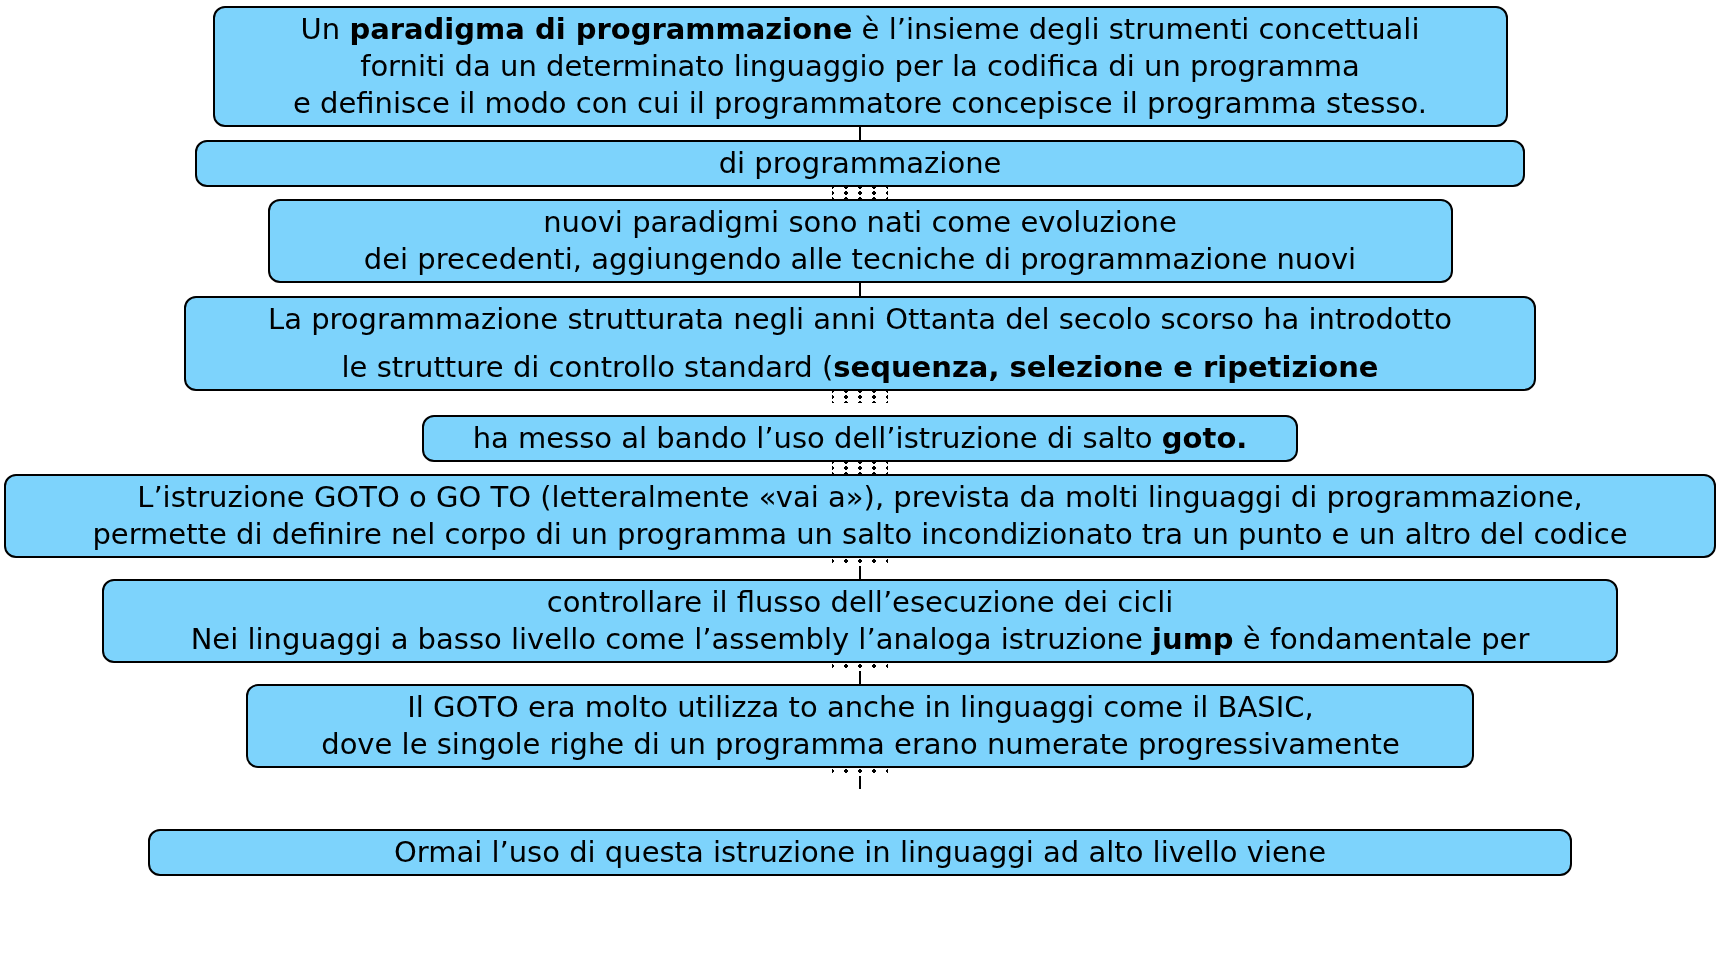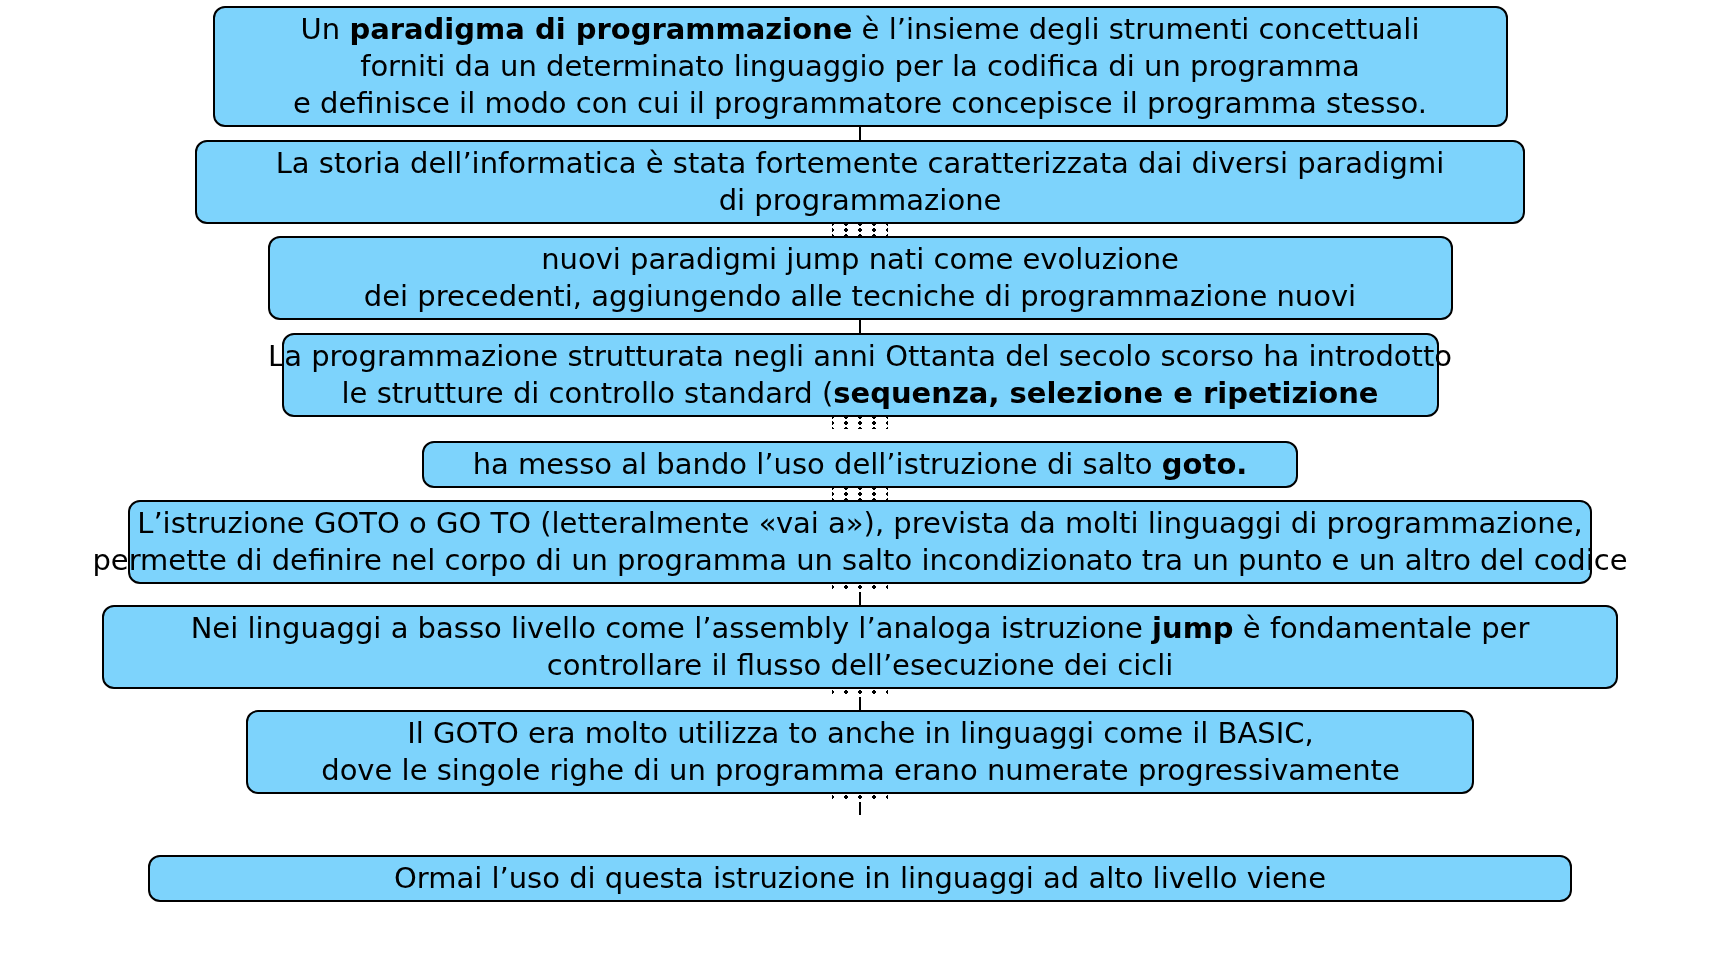--- a/index.html
+++ b/index.html
@@ -14,23 +14,23 @@
   .node{
     border:2px solid #000;border-radius:12px;box-sizing:border-box;
     padding:3px 10px;display:flex;flex-direction:column;justify-content:center;align-items:center;
     font-size:29px;line-height:37px;background:#7dd3fc;
   }
   .tline{white-space:nowrap;text-align:center;}
   .b{font-weight:bold;}
   .n1{width:1295px;}
   .n2{width:1330px;}
   .n3{width:1185px;}
-  .n4{width:1157px;}
+  .n4{width:1352px;gap:11px;}
   .n5{width:876px;margin-top:12px;}
-  .n6{width:1464px;}
+  .n6{width:1712px;}
   .n7{width:1516px;}
   .n8{width:1228px;padding-left:11px;}
   .n9{width:1424px;margin-top:40px;}
   .conn{flex:none;}
   .conn[data-type="solid"]{width:2px;height:13px;background:#000;}
   .conn[data-type="dotted"]{
     width:56px;height:12px;
     background-image:radial-gradient(circle,#000 1.6px,transparent 1.9px);
     background-size:14px 6px;background-position:center;
   }
@@ -49,27 +49,26 @@
 
 <main class="canvas">
   <div class="node n1">
       <div class="tline"><span>Un </span><span class="b">paradigma di programmazione</span><span> è l’insieme degli strumenti concettuali</span></div>
       <div class="tline"><span>forniti da un determinato linguaggio per la codifica di un programma</span></div>
       <div class="tline"><span>e definisce il modo con cui il programmatore concepisce il programma stesso.</span></div>
     </div>
   <div class="conn" data-type="solid"></div>
 
   <div class="node n2">
-      <div class="tline"><span>La storia dell’informatica è stata fortemente caratterizzata dai diversi paradigmi</span></div>
       <div class="tline"><span>di programmazione</span></div>
     </div>
   <div class="conn" data-type="dotted"></div>
 
   <div class="node n3">
-      <div class="tline"><span>nuovi paradigmi jump nati come evoluzione</span></div>
+      <div class="tline"><span>nuovi paradigmi sono nati come evoluzione</span></div>
       <div class="tline"><span>dei precedenti, aggiungendo alle tecniche di programmazione nuovi</span></div>
     </div>
   <div class="conn" data-type="solid"></div>
 
   <div class="node n4">
       <div class="tline"><span>La programmazione strutturata negli anni Ottanta del secolo scorso ha introdotto</span></div>
       <div class="tline"><span>le strutture di controllo standard (</span><span class="b">sequenza, selezione e ripetizione</span></div>
     </div>
   <div class="conn" data-type="dotted"></div>
 
@@ -78,22 +77,22 @@
     </div>
   <div class="conn" data-type="dotted"></div>
 
   <div class="node n6">
       <div class="tline"><span>L’istruzione GOTO o GO TO (letteralmente «vai a»), prevista da molti linguaggi di programmazione,</span></div>
       <div class="tline"><span>permette di definire nel corpo di un programma un salto incondizionato tra un punto e un altro del codice</span></div>
     </div>
   <div class="conn" data-type="dotted-solid"></div>
 
   <div class="node n7">
+      <div class="tline"><span>controllare il flusso dell’esecuzione dei cicli</span></div>
       <div class="tline"><span>Nei linguaggi a basso livello come l’assembly l’analoga istruzione </span><span class="b">jump</span><span> è fondamentale per</span></div>
-      <div class="tline"><span>controllare il flusso dell’esecuzione dei cicli</span></div>
     </div>
   <div class="conn" data-type="dotted-solid"></div>
 
   <div class="node n8">
       <div class="tline"><span>Il GOTO era molto utilizza to anche in linguaggi come il BASIC,</span></div>
       <div class="tline"><span>dove le singole righe di un programma erano numerate progressivamente</span></div>
     </div>
   <div class="conn" data-type="dotted-solid"></div>
 
   <div class="node n9">

